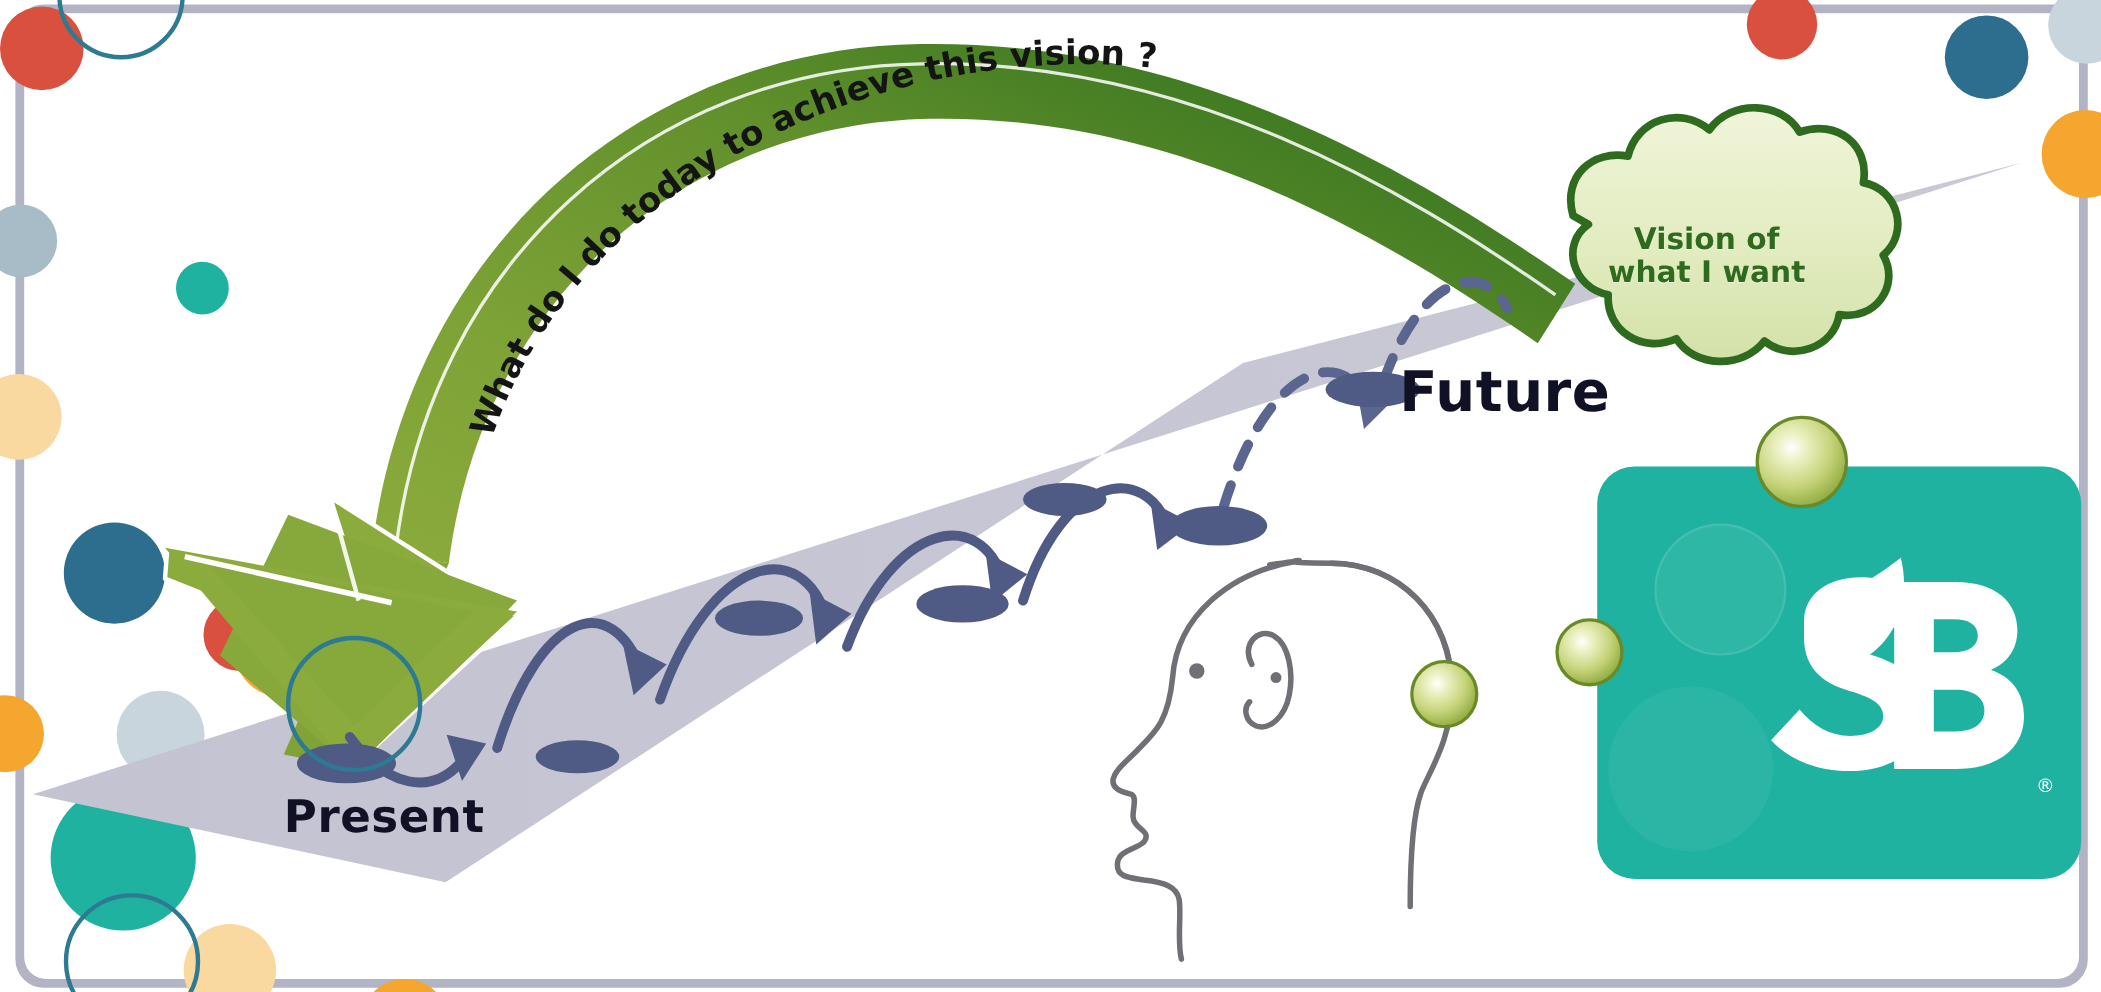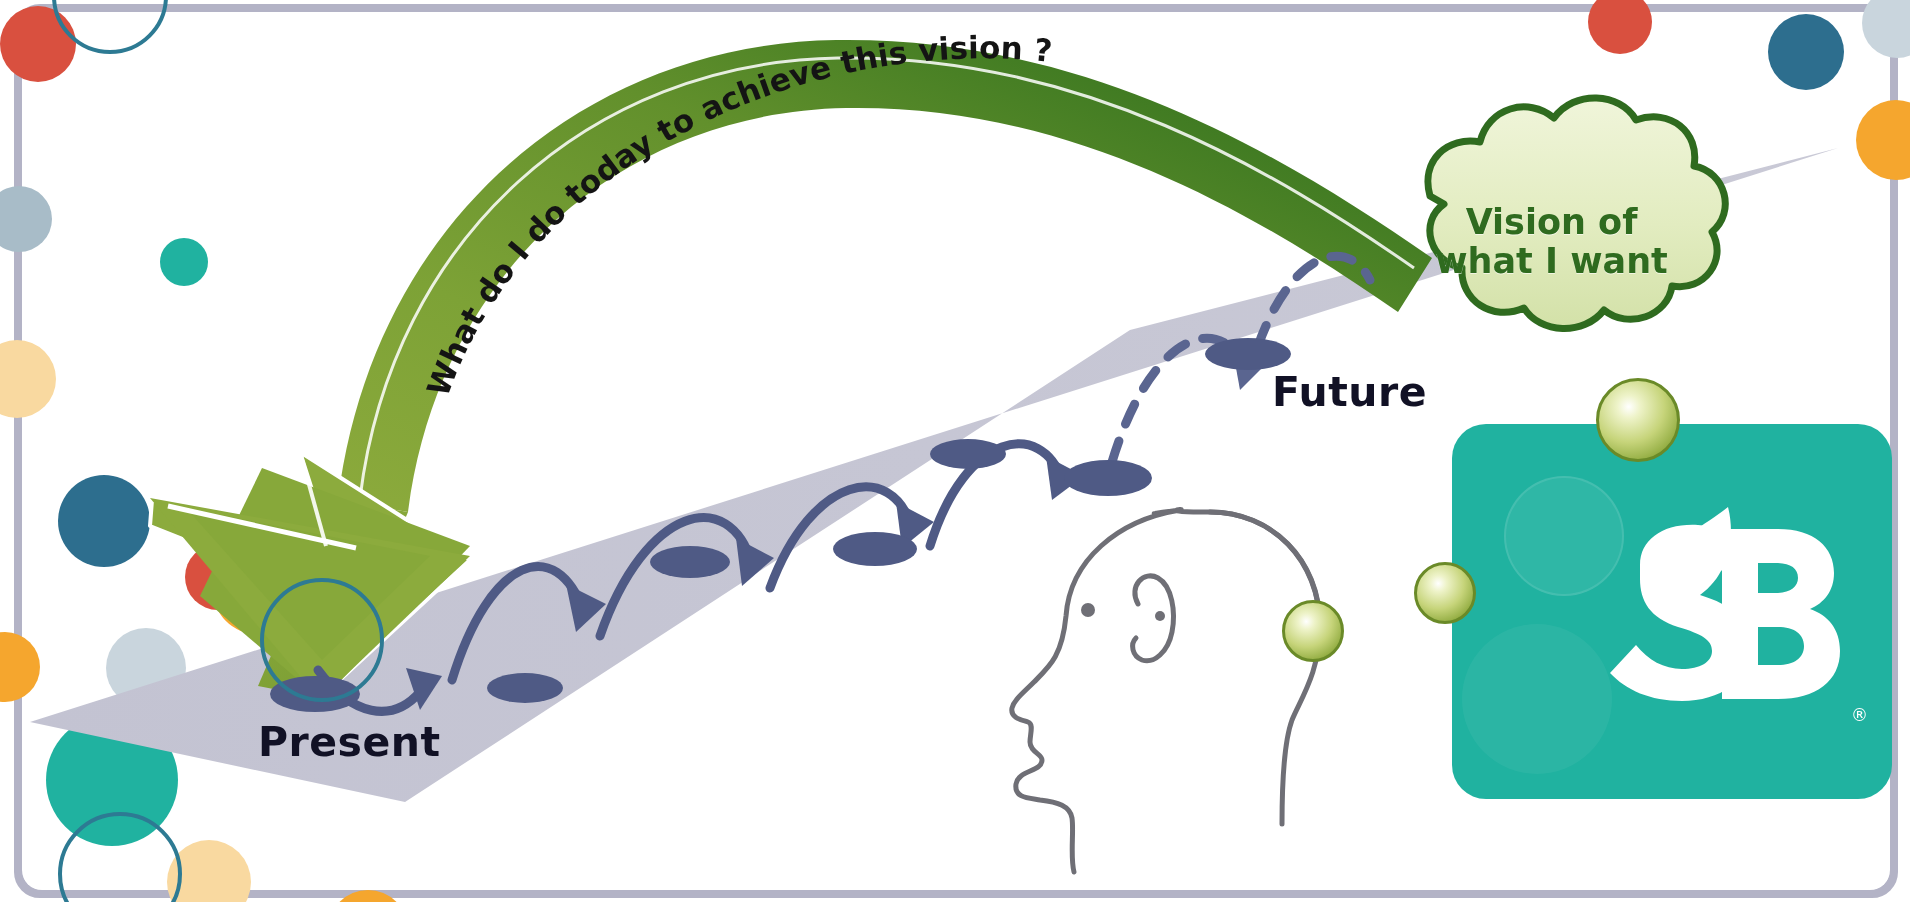--- a/index.html
+++ b/index.html
@@ -51,28 +51,28 @@
     border:3px solid #6a8a28;
   }
 
   
   .label{
     position:absolute; z-index:30; color:#111125;
     font-family:"DejaVu Sans", sans-serif; font-weight:bold;
     white-space:nowrap;
   }
   #lbl-present{ left:258px; top:718px; font-size:41px; letter-spacing:0.5px;text-align:center; }
-  #lbl-future { left:1272px; top:328px; font-size:41px; letter-spacing:0.5px;margin-top:40px; }
+  #lbl-future { left:1272px; top:328px; font-size:51px; letter-spacing:0.5px; }
 
   
   #cloud-text{
     position:absolute; left:1430px; top:203px; width:243px; z-index:32;
     text-align:center; color:#2f6b1f;
     font-family:"DejaVu Sans", sans-serif; font-weight:bold;
-    font-size:35px; line-height:1.10; white-space:pre-line;
+    font-size:27px; line-height:1.10; white-space:pre-line;
     text-shadow:0 1px 0 rgba(255,255,255,0.6);
   }
 
   
   .arc-q{ font-family:"DejaVu Sans", sans-serif; font-size:31px; font-weight:bold; fill:#141414; }
 </style>
 </head>
 <body>
 
 <div id="stage">

